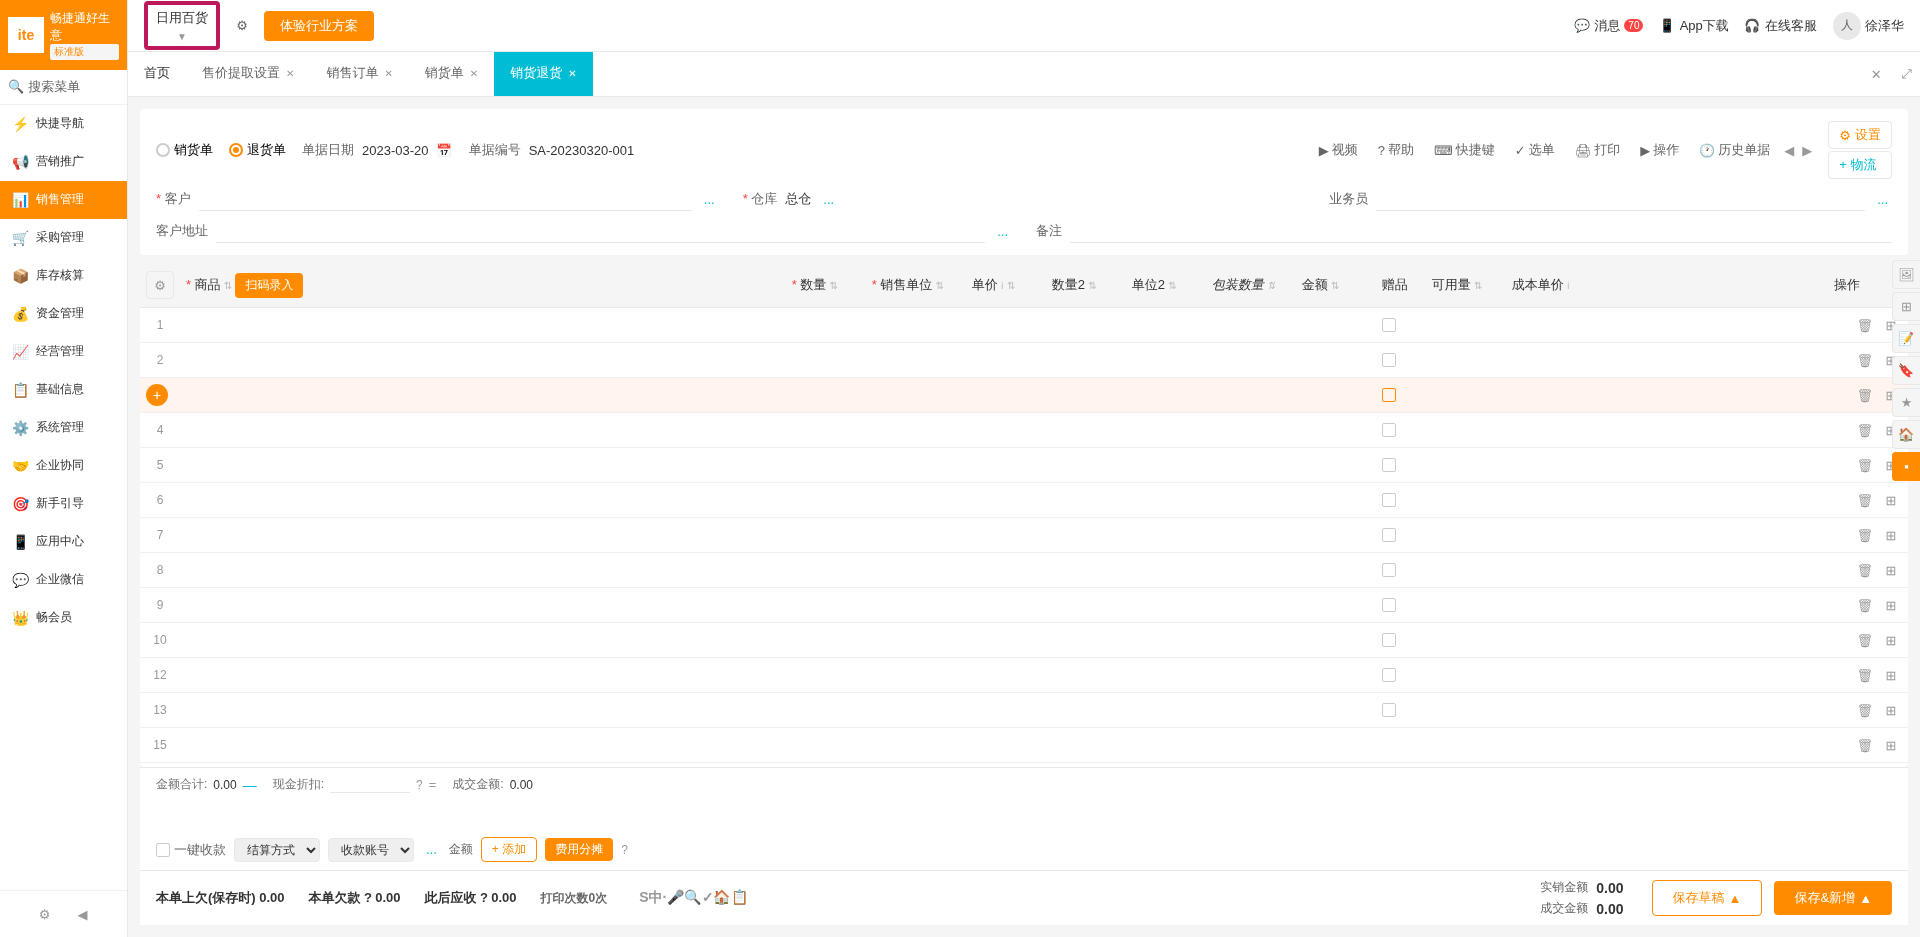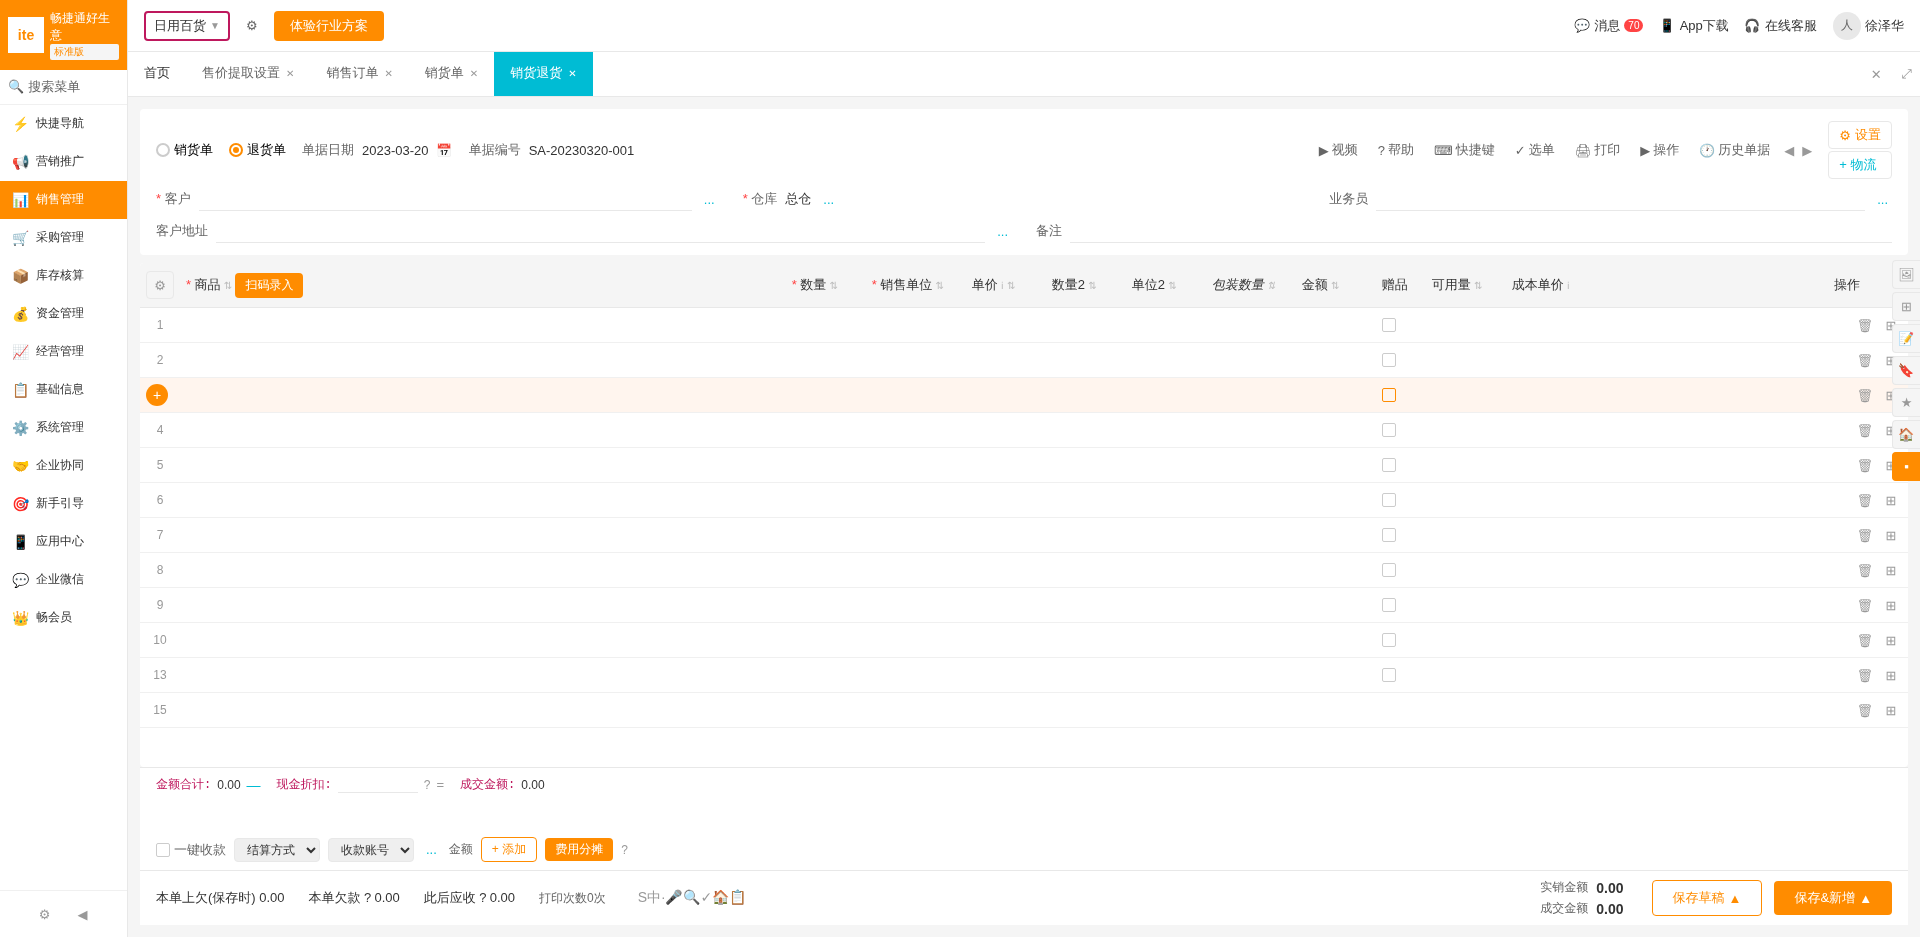--- a/index.html
+++ b/index.html
@@ -18,21 +18,21 @@
     .sidebar-nav-item .nav-label { font-size: 12px; }
     .sidebar-bottom { margin-top: auto; border-top: 1px solid #f0f0f0; display: flex; padding: 8px; gap: 8px; align-items: center; justify-content: center; }
     .sidebar-bottom-btn { width: 30px; height: 30px; display: flex; align-items: center; justify-content: center; cursor: pointer; color: #999; }
 
     
     .main { flex: 1; display: flex; flex-direction: column; overflow: hidden; }
 
     
     .top-header { height: 52px; background: #fff; display: flex; align-items: center; justify-between: space-between; padding: 0 16px; border-bottom: 1px solid #e8e8e8; gap: 12px; }
     .top-header-left { display: flex; align-items: center; gap: 8px; flex: 1; }
-    .top-header-select { display: flex; align-items: center; gap: 4px; padding: 4px 8px; border: 2px solid #be185d; border-radius: 4px; cursor: pointer; color: #333; }
+    .top-header-select { display: flex; align-items: center; gap: 4px; padding: 4px 8px; border: 4px solid #be185d; border-radius: 4px; cursor: pointer; color: #333; flex-direction: column; }
     .top-header-select .arrow { color: #999; font-size: 10px; }
     .gear-btn { width: 28px; height: 28px; display: flex; align-items: center; justify-content: center; cursor: pointer; color: #666; }
     .experience-btn { background: #ff8c00; color: #fff; border: none; padding: 6px 16px; border-radius: 4px; cursor: pointer; font-size: 13px; }
     .top-header-right { display: flex; align-items: center; gap: 16px; margin-left: auto; }
     .top-header-right-item { display: flex; align-items: center; gap: 4px; cursor: pointer; color: #333; font-size: 12px; }
     .notification-badge { background: #ff4444; color: #fff; font-size: 10px; padding: 1px 4px; border-radius: 8px; min-width: 16px; text-align: center; }
     .avatar { width: 28px; height: 28px; background: #e8e8e8; border-radius: 50%; display: flex; align-items: center; justify-content: center; font-size: 12px; color: #666; }
 
     
     .tab-bar { background: #fff; display: flex; align-items: center; border-bottom: 1px solid #e8e8e8; padding-left: 0; }
@@ -82,37 +82,37 @@
     .row-num { color: #999; text-align: center; width: 30px; }
     .checkbox { width: 14px; height: 14px; border: 1px solid #ccc; border-radius: 2px; cursor: pointer; }
     .action-icons { display: flex; gap: 4px; justify-content: flex-end; }
     .icon-btn { width: 22px; height: 22px; display: flex; align-items: center; justify-content: center; cursor: pointer; color: #999; }
     .add-row-btn { width: 22px; height: 22px; background: #ff8c00; border-radius: 50%; display: flex; align-items: center; justify-content: center; color: #fff; cursor: pointer; font-size: 14px; }
 
     
     .bottom-panel { background: #fff; border-top: 1px solid #e8e8e8; padding: 8px 16px; }
     .bottom-row1 { display: flex; align-items: center; gap: 16px; margin-bottom: 6px; }
     .calc-field { display: flex; align-items: center; gap: 6px; }
-    .calc-label { color: #be185d; font-size: 12px; font-family: Liberation Mono, monospace; }
+    .calc-label { color: #737373; font-size: 12px; }
     .calc-value { color: #333; font-size: 12px; }
     .minus-icon { color: #00bcd4; font-size: 14px; }
     .equal-icon { color: #999; }
     .question-icon { color: #999; font-size: 12px; cursor: pointer; }
     .bottom-row2 { display: flex; align-items: center; gap: 8px; margin-top: 44px; }
     .checkbox-label { display: flex; align-items: center; gap: 4px; font-size: 12px; color: #666; cursor: pointer; }
     .bottom-select { border: 1px solid #e8e8e8; padding: 3px 8px; border-radius: 4px; color: #333; font-size: 12px; min-width: 80px; }
     .add-btn { background: #fff; color: #ff8c00; border: 1px solid #ff8c00; padding: 3px 10px; border-radius: 4px; cursor: pointer; font-size: 12px; }
     .fee-split-btn { background: #ff8c00; color: #fff; border: none; padding: 3px 10px; border-radius: 4px; cursor: pointer; font-size: 12px; }
     .summary-row { display: flex; justify-content: space-between; align-items: center; }
     .summary-label { color: #666; font-size: 12px; }
     .summary-value { color: #333; font-size: 14px; font-weight: bold; }
 
     
     .footer-bar { background: #fff; border-top: 1px solid #e8e8e8; padding: 8px 16px; display: flex; align-items: center; justify-content: space-between; }
-    .footer-left { display: flex; gap: 24px; align-items: center; }
+    .footer-left { display: flex; gap: 24px; align-items: center; font-weight: bold; }
     .footer-stat { font-size: 12px; color: #666; }
     .footer-stat span { color: #333; }
     .footer-right { display: flex; gap: 12px; align-items: center; }
     .save-draft-btn { background: #fff; color: #ff8c00; border: 1px solid #ff8c00; padding: 8px 20px; border-radius: 4px; cursor: pointer; font-size: 13px; display: flex; align-items: center; gap: 4px; }
     .save-new-btn { background: #ff8c00; color: #fff; border: none; padding: 8px 20px; border-radius: 4px; cursor: pointer; font-size: 13px; display: flex; align-items: center; gap: 4px; }
     .print-count { font-size: 12px; color: #666; margin-right: 8px; }
   </style>
 </head>
 <body>
 
@@ -607,20 +607,42 @@
               <td></td>
               <td>
                 <div class="action-icons">
                   <div class="icon-btn">🗑</div>
                   <div class="icon-btn">⊞</div>
                 </div>
               </td>
             </tr>
           <tr>
               <td class="row-num">10</td>
+              <td></td>
+              <td></td>
+              <td></td>
+              <td></td>
+              <td></td>
+              <td></td>
+              <td></td>
+              <td></td>
+              <td class="center">
+                <div class="checkbox"></div>
+              </td>
+              <td></td>
+              <td></td>
+              <td>
+                <div class="action-icons">
+                  <div class="icon-btn">🗑</div>
+                  <div class="icon-btn">⊞</div>
+                </div>
+              </td>
+            </tr>
+          <tr>
+              <td class="row-num">12</td>
               <td></td>
               <td></td>
               <td></td>
               <td></td>
               <td></td>
               <td></td>
               <td></td>
               <td></td>
               <td class="center">
                 <div class="checkbox"></div>

